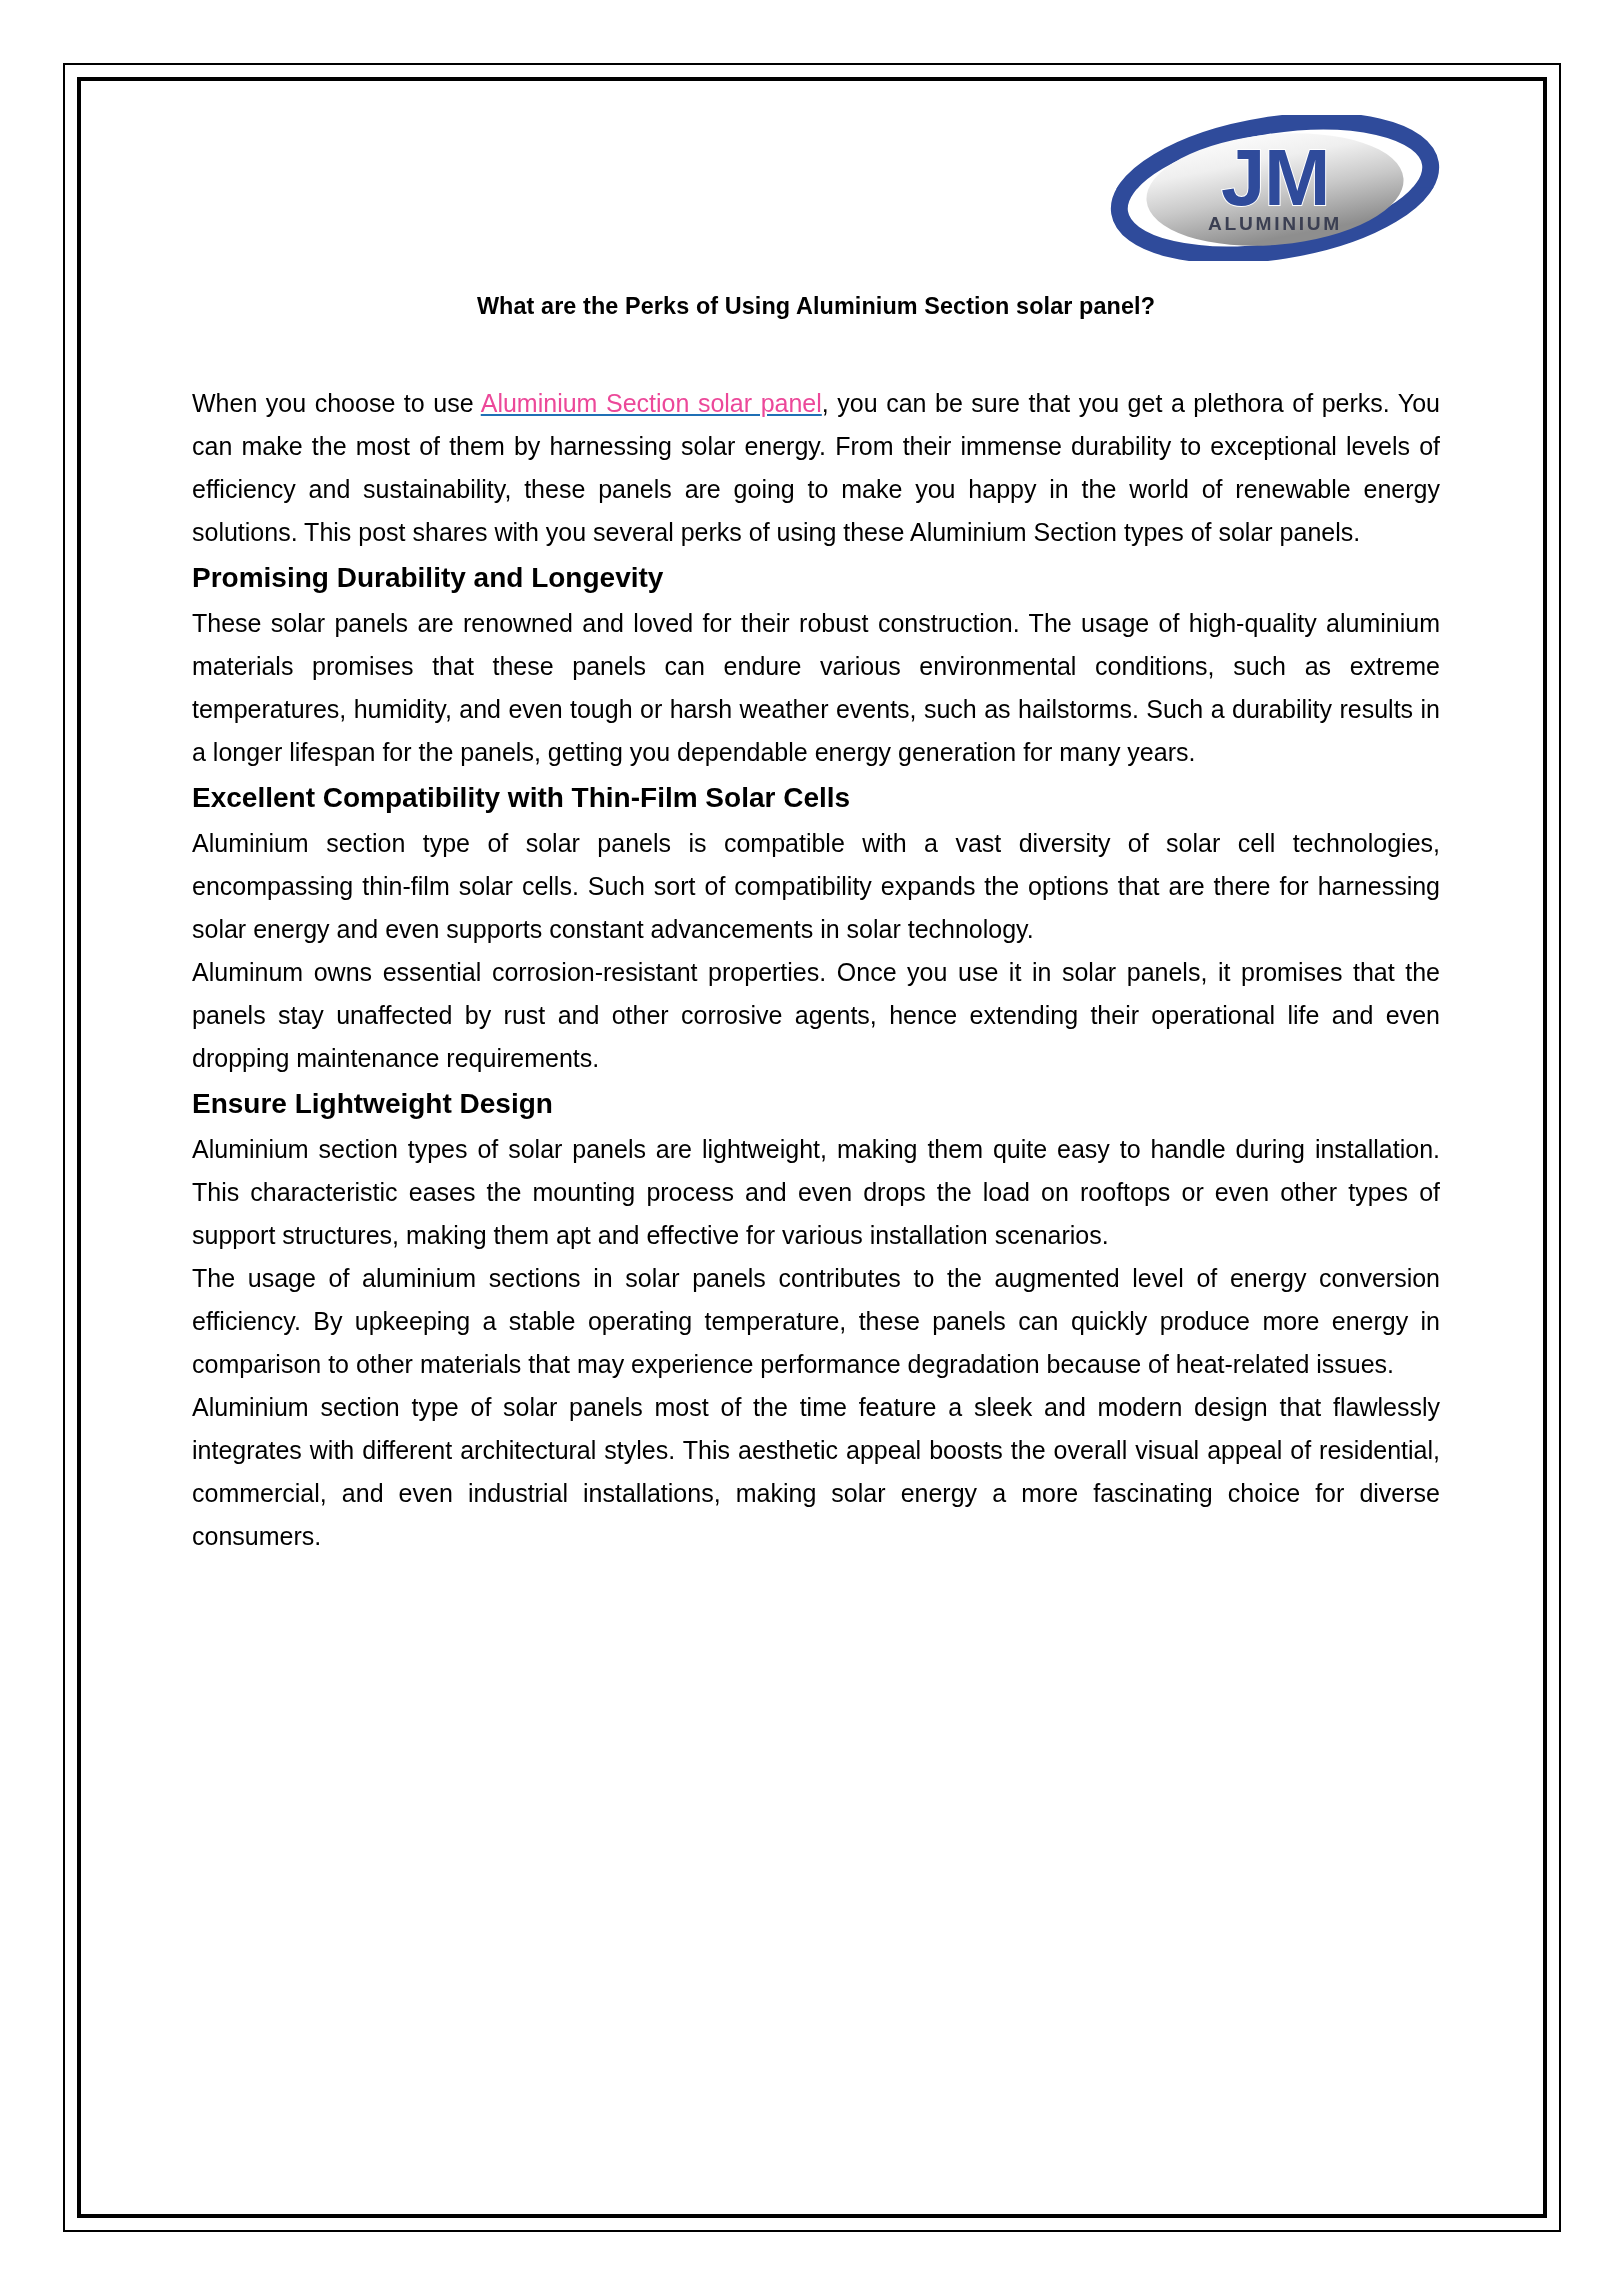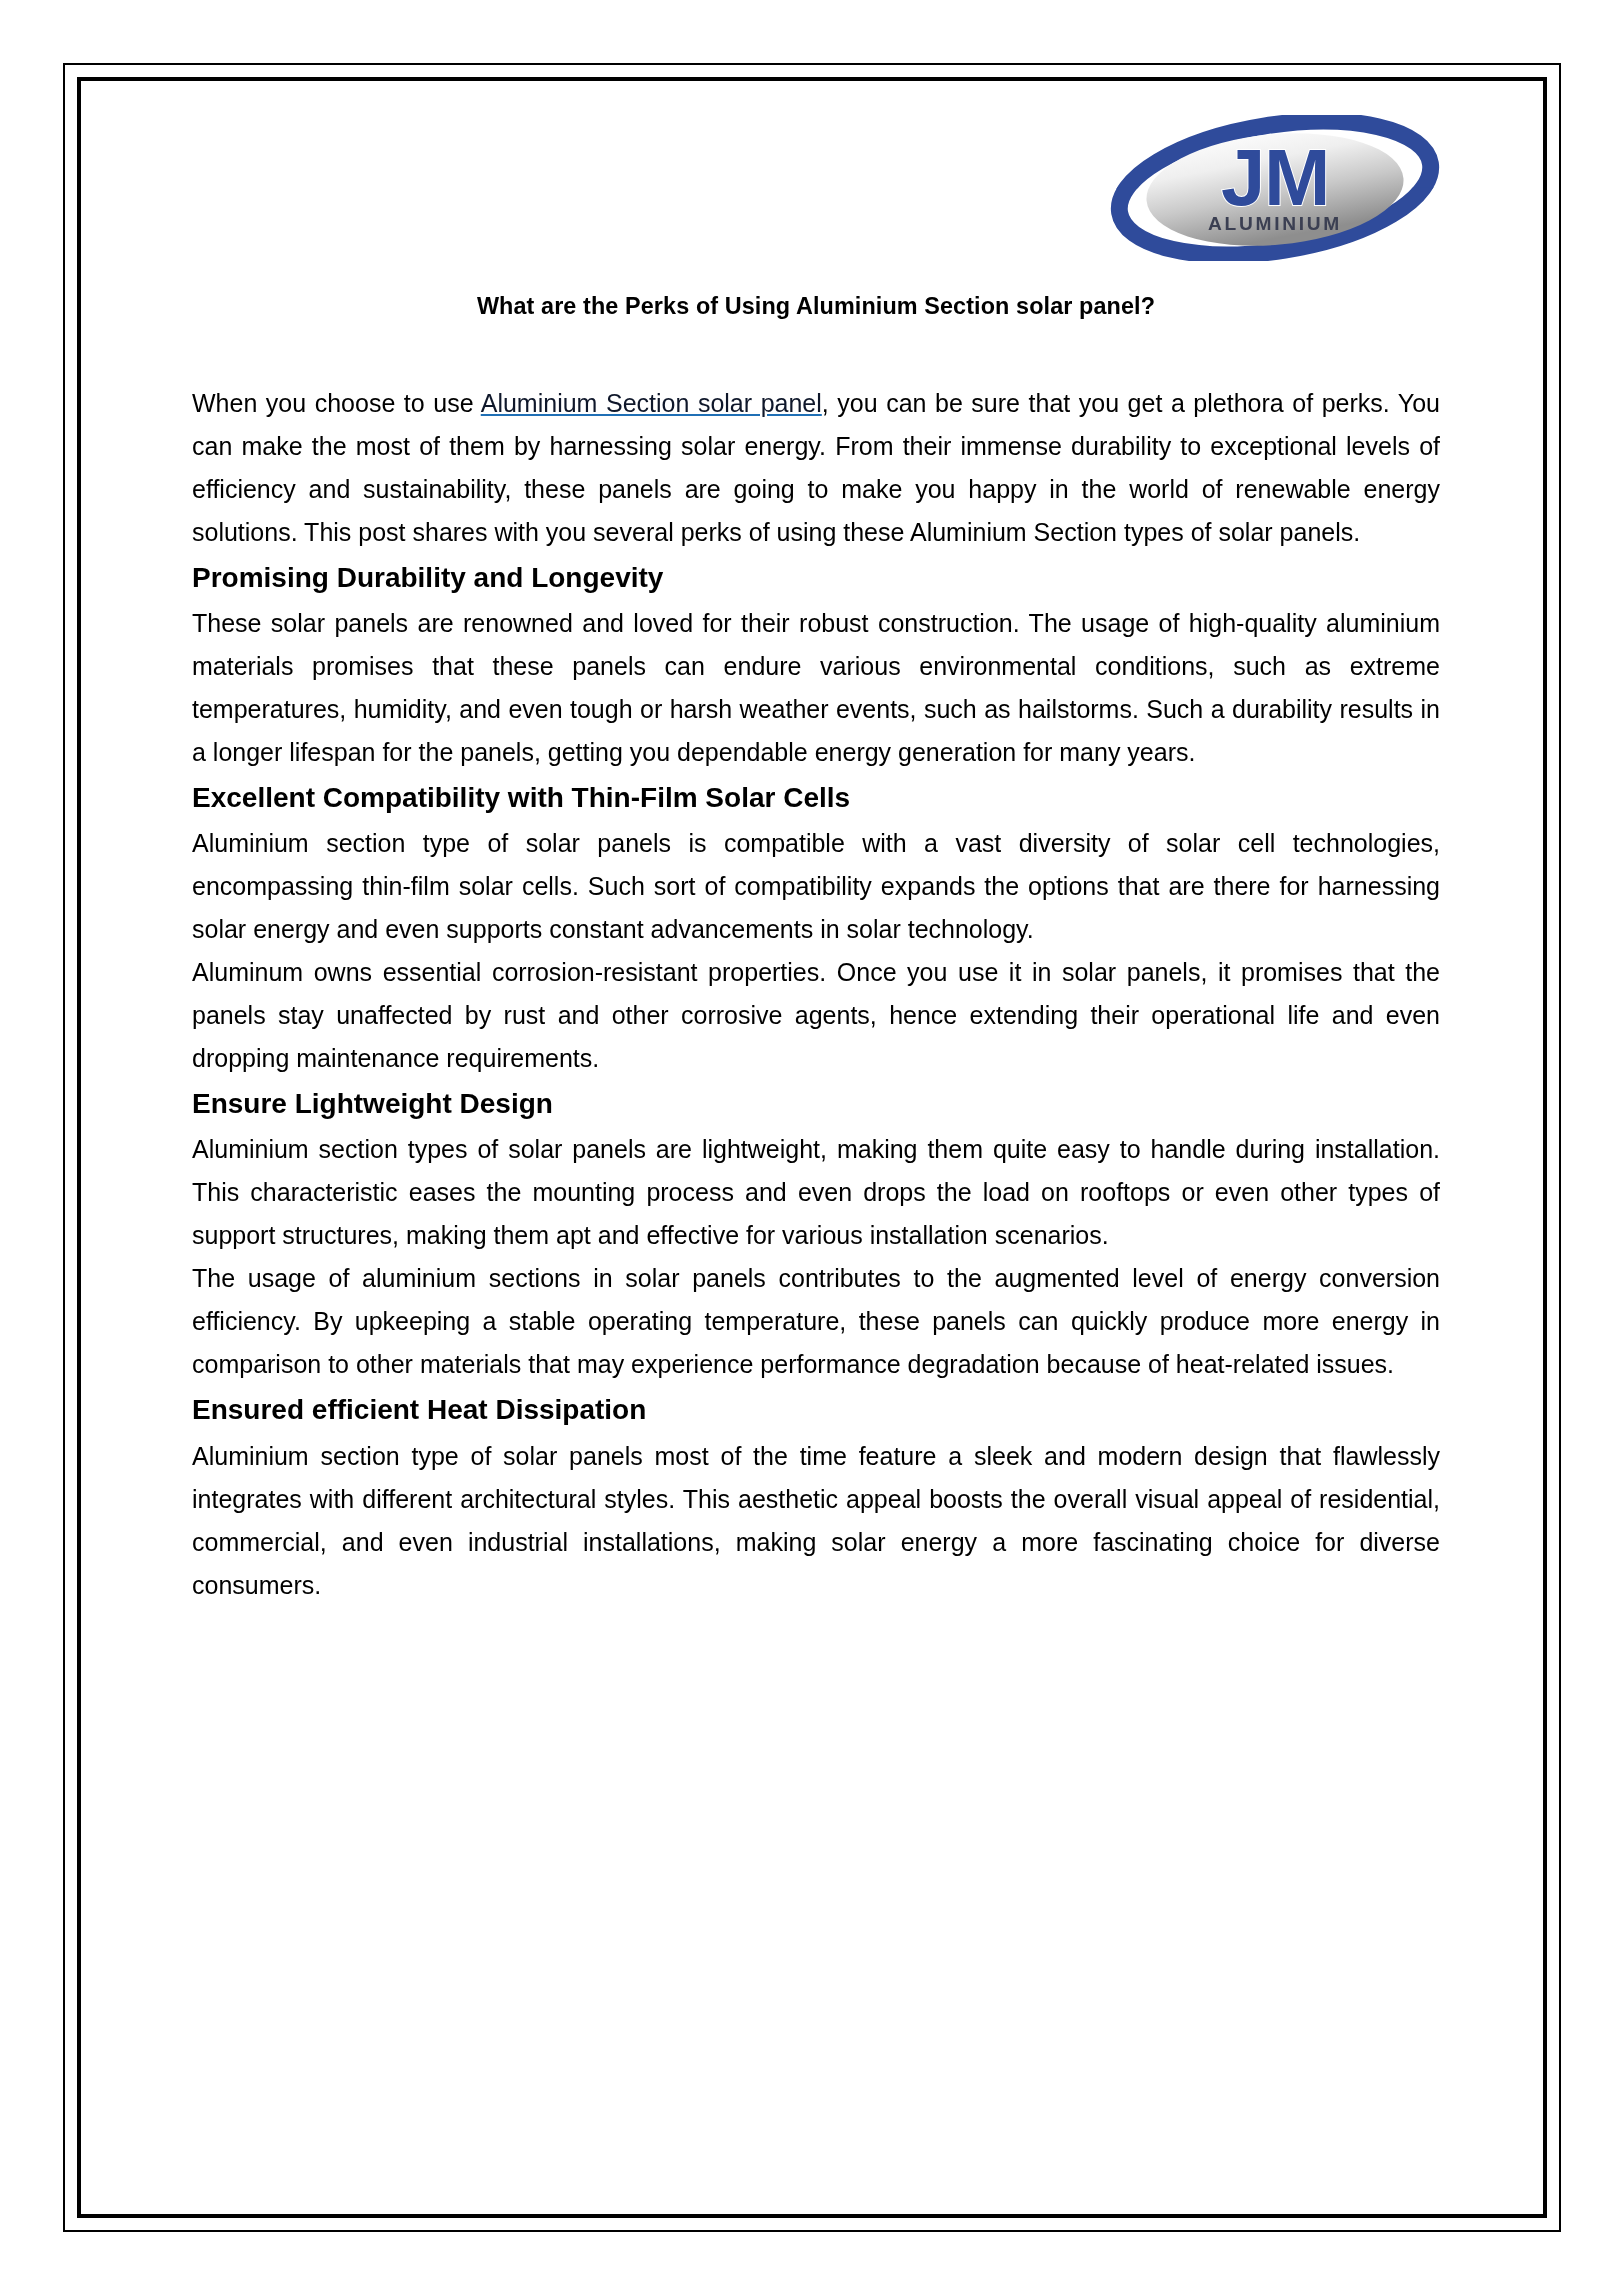--- a/index.html
+++ b/index.html
@@ -86,21 +86,21 @@
 
   .section-head {
     font-size: 28px;
     line-height: 1.72;
     font-weight: bold;
     margin: 0;
     text-align: left;
   }
 
   .doc-link {
-    color: #0f172a;
+    color: #ec4899;
     text-decoration: underline;
     text-decoration-color: #1F6FB5;
     text-underline-offset: 2.3px;
   }
 </style>
 </head>
 <body>
 
 <div class="page">
 
@@ -157,20 +157,19 @@
     <h2 class="section-head">Excellent Compatibility with Thin-Film Solar Cells</h2>
     <p class="body-para last-line-left">Aluminium section type of solar panels is compatible with a vast diversity of solar cell technologies, encompassing thin-film solar cells. Such sort of compatibility expands the options that are there for harnessing solar energy and even supports constant advancements in solar technology.</p>
 
     <p class="body-para last-line-left">Aluminum owns essential corrosion-resistant properties. Once you use it in solar panels, it promises that the panels stay unaffected by rust and other corrosive agents, hence extending their operational life and even dropping maintenance requirements.</p>
 
     <h2 class="section-head">Ensure Lightweight Design</h2>
     <p class="body-para last-line-left">Aluminium section types of solar panels are lightweight, making them quite easy to handle during installation. This characteristic eases the mounting process and even drops the load on rooftops or even other types of support structures, making them apt and effective for various installation scenarios.</p>
 
     <p class="body-para last-line-left">The usage of aluminium sections in solar panels contributes to the augmented level of energy conversion efficiency. By upkeeping a stable operating temperature, these panels can quickly produce more energy in comparison to other materials that may experience performance degradation because of heat-related issues.</p>
 
-    <h2 class="section-head">Ensured efficient Heat Dissipation</h2>
 
     <p class="body-para last-line-left">Aluminium section type of solar panels most of the time feature a sleek and modern design that flawlessly integrates with different architectural styles. This aesthetic appeal boosts the overall visual appeal of residential, commercial, and even industrial installations, making solar energy a more fascinating choice for diverse consumers.</p>
 
 
   </div>
 </div>
 
 
 </body></html>

